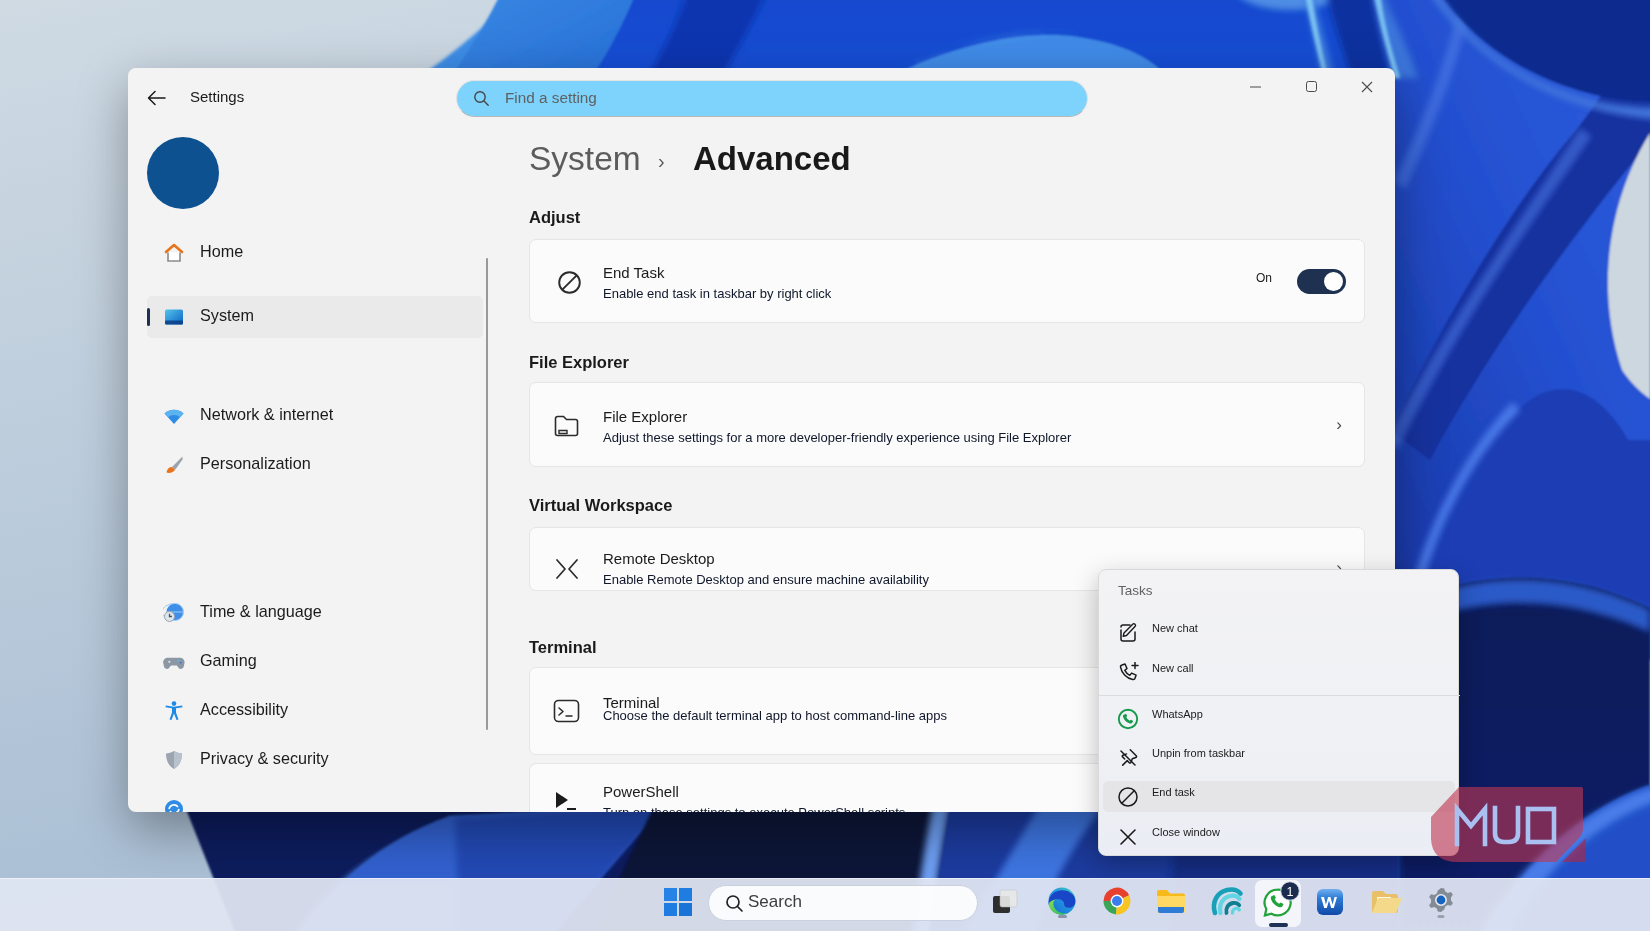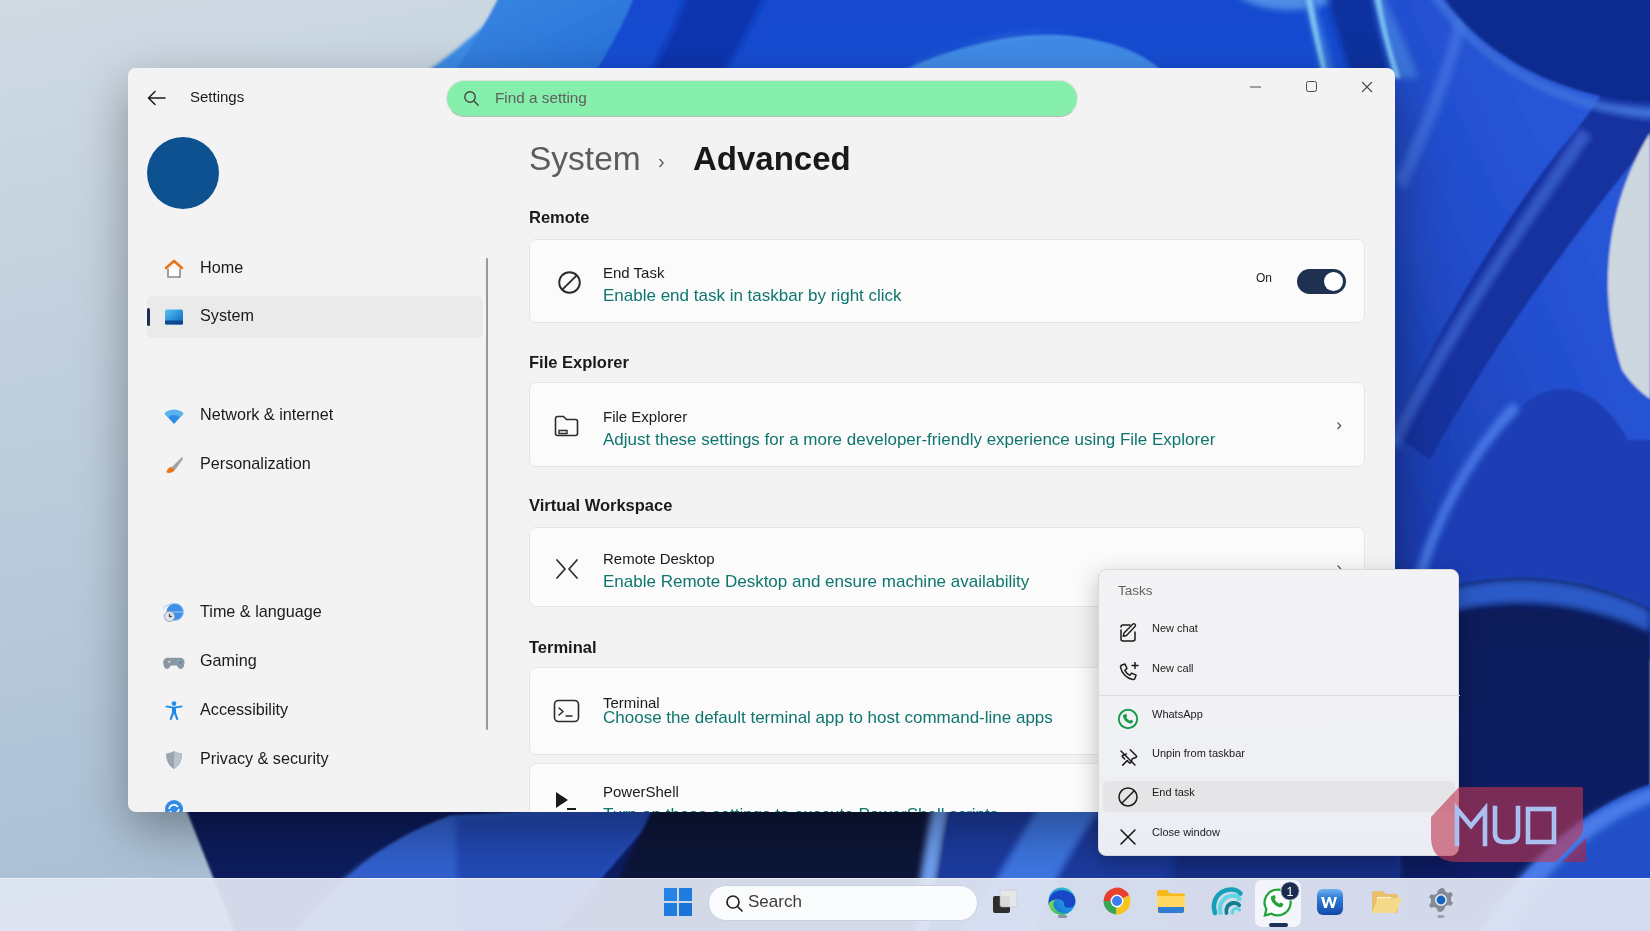--- a/index.html
+++ b/index.html
@@ -6,42 +6,42 @@
   html,body { width:1650px; height:931px; overflow:hidden; font-family:"Liberation Sans", sans-serif; }
   #stage { position:relative; width:1650px; height:931px; overflow:hidden; background:#b7c8d8; }
   #wall { position:absolute; left:0; top:0; }
 
   
   #win { position:absolute; left:128px; top:68px; width:1267px; height:744px;
          background:#f3f3f3; border-radius:8px; box-shadow:0 18px 50px rgba(0,0,0,.35);
          overflow:hidden; }
   #backbtn { position:absolute; left:143px; top:85px; width:28px; height:26px; font-size:17px; color:#1b1b1b; text-align:center; line-height:26px;}
   #title { position:absolute; left:190px; top:88px; font-size:15px; color:#1a1a1a; }
-  #searchbox { position:absolute; left:446px; top:80px; width:632px; height:37px; background:#86efac;
+  #searchbox { position:absolute; left:456px; top:80px; width:632px; height:37px; background:#7dd3fc;
       border:1px solid #e3e3e3; border-bottom:1px solid #b9b9b9; border-radius:19px; }
   #searchbox .mag { position:absolute; left:16px; top:9px; }
   #searchbox .ph { position:absolute; left:48px; top:8px; font-size:15.3px; color:#606060; }
   .capbtn { position:absolute; top:74px; width:46px; height:26px; color:#4a4a4a; text-align:center; }
 
   
   #avatar { position:absolute; left:147px; top:137px; width:72px; height:72px; border-radius:50%; background:#0d5191; }
   .nav { position:absolute; left:147px; width:336px; height:42px; border-radius:5px; }
   .nav .ico { position:absolute; left:16px; top:10px; width:22px; height:22px; }
   .nav .lbl { position:absolute; left:53px; top:10px; font-size:16.2px; color:#1b1b1b; }
   .nav.sel { background:#eaeaea; }
   .nav.sel::before { content:""; position:absolute; left:0px; top:12px; width:3px; height:18px; border-radius:2px; background:#1f3150; }
   #scrollbar { position:absolute; left:486px; top:258px; width:2px; height:472px; background:#999; border-radius:1px; }
 
   
   .bc { position:absolute; top:140px; font-size:33px; }
   .sect { position:absolute; left:529px; font-size:16.5px; font-weight:bold; color:#1a1a1a; }
   .card { position:absolute; left:529px; width:836px; background:#fbfbfb; border:1px solid #e5e5e5; border-radius:7px; }
   .card .cico { position:absolute; left:23px; }
   .card .t1 { position:absolute; left:73px; font-size:15px; color:#1a1a1a; }
-  .card .t2 { position:absolute; left:73px; font-size:17px; color:#0f766e; }
+  .card .t2 { position:absolute; left:73px; font-size:13px; color:#0f172a; }
   .card .chev { position:absolute; right:22px; font-size:17px; color:#4a4a4a; }
 
   
   #ontext { position:absolute; left:1256px; top:271px; font-size:12px; color:#1a1a1a; }
   #toggle { position:absolute; left:1297px; top:269px; width:49px; height:25px; border-radius:13px; background:#1f3150; }
   #toggle::after { content:""; position:absolute; right:3px; top:3px; width:19px; height:19px; border-radius:50%; background:#fff; }
 
   
   #menu { position:absolute; left:1098px; top:569px; width:361px; height:287px; background:linear-gradient(180deg,#f3f3f5 0%,#f0f1f4 55%,#eaedf4 100%);
           border:1px solid #d9d9d9; border-radius:8px; box-shadow:0 8px 24px rgba(0,0,0,.25); }
@@ -164,21 +164,21 @@
         <line x1="18" y1="13" x2="29" y2="13" stroke="#4a4a4a" stroke-width="1"></line>
       </svg></div>
   <div class="capbtn" style="left:1288px;"><svg width="46" height="26">
         <rect x="18.5" y="7.5" width="10" height="10" rx="2" fill="none" stroke="#4a4a4a" stroke-width="1"></rect>
       </svg></div>
   <div class="capbtn" style="left:1344px;"><svg width="46" height="26">
         <path d="M18,8 L28,18 M28,8 L18,18" stroke="#4a4a4a" stroke-width="1.1"></path>
       </svg></div>
 
   <div id="avatar"></div>
-  <div class="nav" style="top:248px;text-align:right;">
+  <div class="nav" style="top:232px;text-align:right;">
     <svg class="ico" viewBox="0 0 22 22">
         <path d="M3,10 L11,3 L19,10" fill="none" stroke="#e8731a" stroke-width="2.6" stroke-linecap="round" stroke-linejoin="round"></path>
         <path d="M5,10.5 L5,19 H17 L17,10.5" fill="#fff" stroke="#8a8a8a" stroke-width="1.6"></path>
       </svg>
     <span class="lbl">Home</span>
   </div>
   <div class="nav sel" style="top:296px;">
     <svg class="ico" viewBox="0 0 22 22">
         <defs>
           <linearGradient id="sysg" x1="0" y1="0" x2="1" y2="1">
@@ -242,21 +242,21 @@
         <circle cx="11" cy="11" r="9" fill="#2f8be4"></circle>
         <path d="M6,11 a5,5 0 0 1 9,-2 M16,11 a5,5 0 0 1 -9,2" fill="none" stroke="#fff" stroke-width="1.6"></path>
       </svg>
   </div>
   <div id="scrollbar"></div>
 
   <div class="bc" style="left:529px; color:#5c5c5c; font-size:33.5px; top:140px;">System</div>
   <div class="bc" style="left:658px; color:#5c5c5c; font-size:20px; top:150px;">›</div>
   <div class="bc" style="left:693px; color:#191919; font-weight:bold;">Advanced</div>
 
-  <div class="sect" style="top:208px;">Remote</div>
+  <div class="sect" style="top:208px;">Adjust</div>
   <div class="card" id="card1" style="top:239px; height:84px;">
     <svg class="cico" style="top:31px; left:28px;" width="23" height="23" viewBox="0 0 23 23">
         <circle cx="11.5" cy="11.5" r="10.3" fill="none" stroke="#2b2b2b" stroke-width="1.9"></circle>
         <line x1="4.3" y1="18.7" x2="18.7" y2="4.3" stroke="#2b2b2b" stroke-width="1.9"></line>
       </svg>
     <div class="t1" style="top:24px;">End Task</div>
     <div class="t2" style="top:46px;">Enable end task in taskbar by right click</div>
   </div>
   <div id="ontext">On</div>
   <div id="toggle"></div>
@@ -266,21 +266,21 @@
     <svg class="cico" style="top:30px;" width="28" height="26" viewBox="0 0 28 26">
         <path d="M2.5,5.5 a2,2 0 0 1 2,-2 h6 l3,3 h9 a2,2 0 0 1 2,2 v12 a2,2 0 0 1 -2,2 h-18 a2,2 0 0 1 -2,-2 Z" fill="none" stroke="#2b2b2b" stroke-width="1.6"></path>
         <path d="M6,17.5 h8 v3 h-8 Z" fill="none" stroke="#2b2b2b" stroke-width="1.4"></path>
       </svg>
     <div class="t1" style="top:25px;">File Explorer</div>
     <div class="t2" style="top:47px;">Adjust these settings for a more developer-friendly experience using File Explorer</div>
     <div class="chev" style="top:32px;">›</div>
   </div>
 
   <div class="sect" style="top:496px;">Virtual Workspace</div>
-  <div class="card" id="card3" style="top:527px; height:80px;">
+  <div class="card" id="card3" style="top:527px; height:64px;">
     <svg class="cico" style="top:28px;" width="28" height="26" viewBox="0 0 28 26">
         <path d="M4,4 L12,13 L4,22 M24,4 L16,13 L24,22" fill="none" stroke="#2b2b2b" stroke-width="1.7" stroke-linecap="round" stroke-linejoin="round"></path>
       </svg>
     <div class="t1" style="top:22px;">Remote Desktop</div>
     <div class="t2" style="top:44px;">Enable Remote Desktop and ensure machine availability</div>
     <div class="chev" style="top:30px;">›</div>
   </div>
 
   <div class="sect" style="top:638px;">Terminal</div>
   <div class="card" id="card4" style="top:667px; height:88px;">

